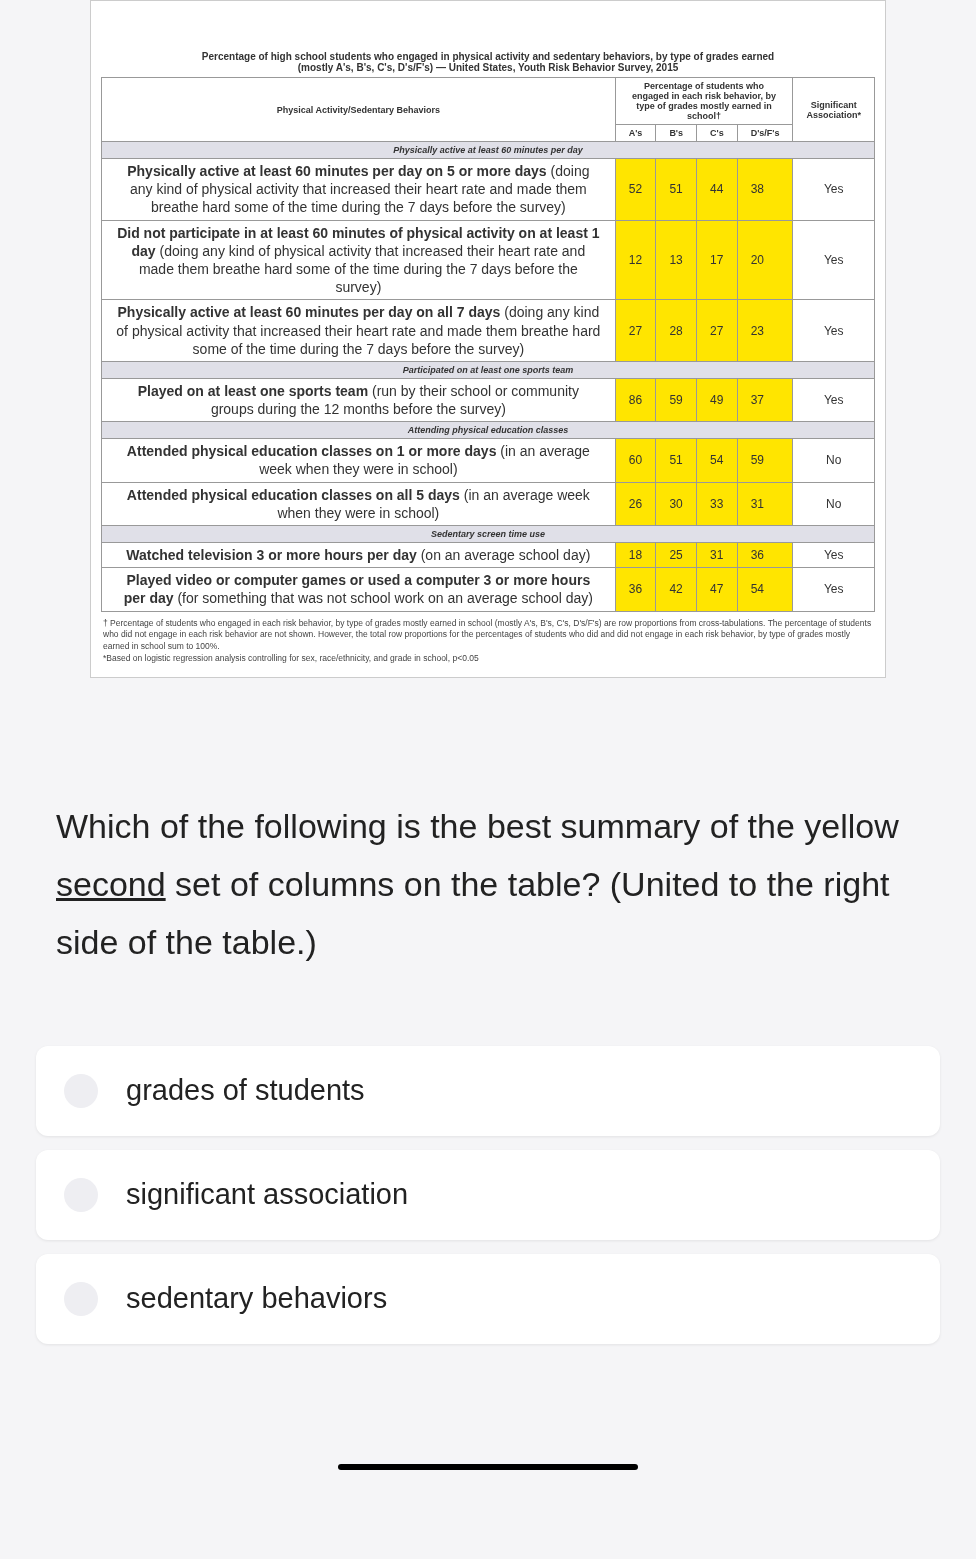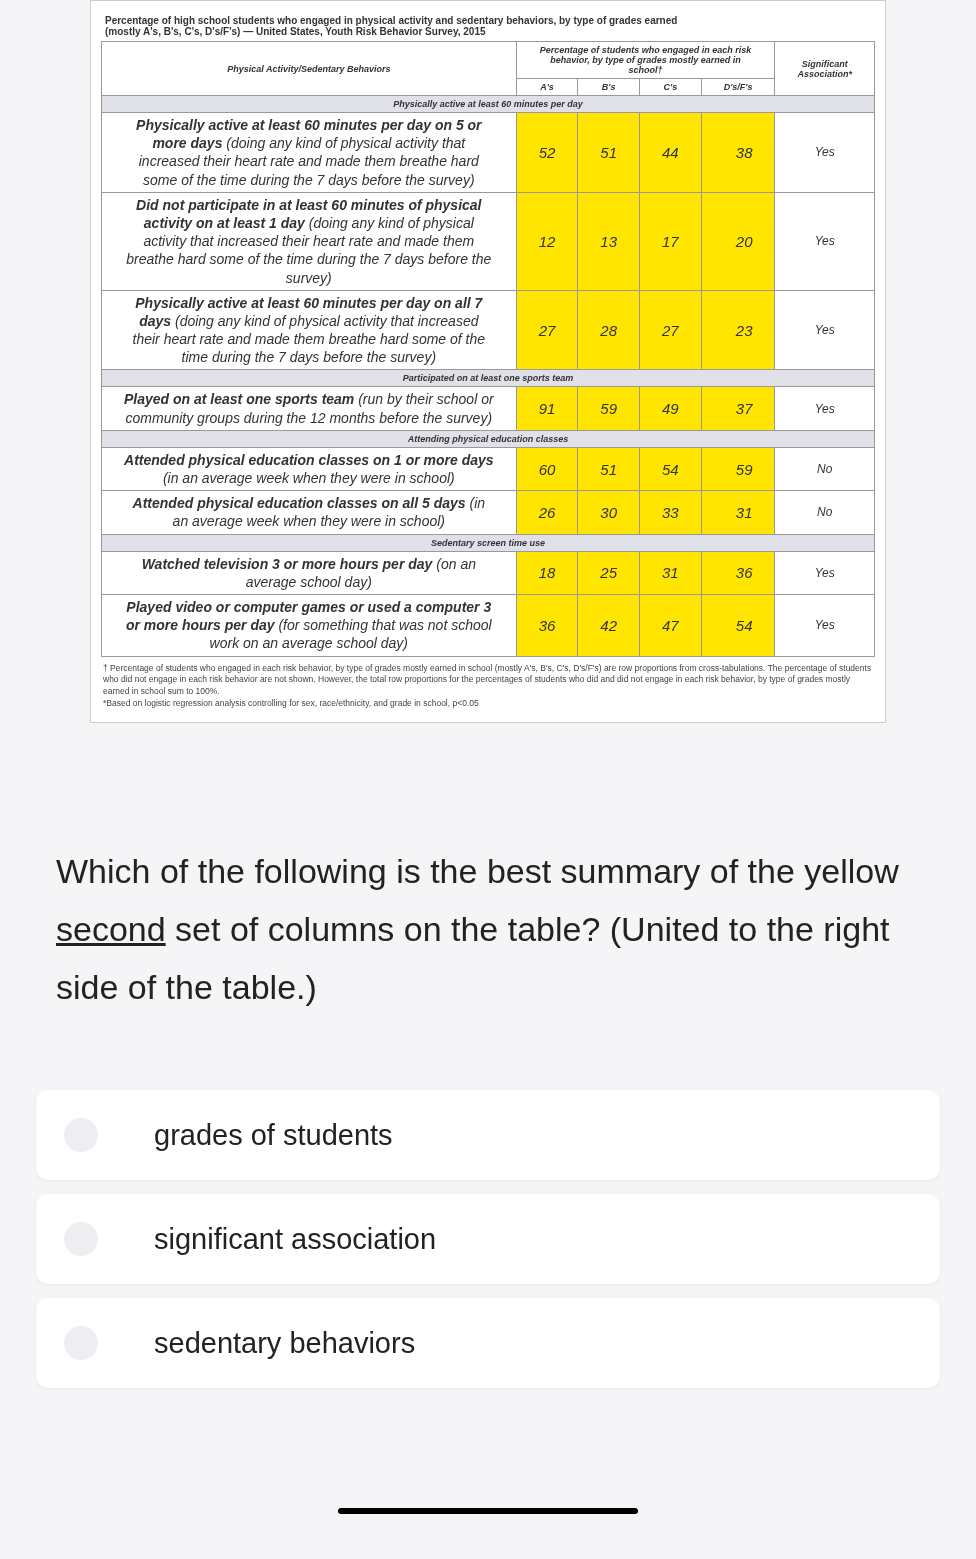--- a/index.html
+++ b/index.html
@@ -1,31 +1,31 @@
 <!DOCTYPE html>
 <html><head>
   <meta charset="utf-8">
   <style>
     * { box-sizing: border-box; margin: 0; padding: 0; }
     body { font-family: -apple-system, BlinkMacSystemFont, 'Segoe UI', sans-serif; background: #f5f5f7; width: 976px; }
     .table-container { background: white; padding: 10px; margin: 0 90px 60px 90px; border: 1px solid #ccc; }
-    .table-title { font-size: 10px; font-weight: bold; color: #333; padding: 4px; }
+    .table-title { font-size: 10px; font-weight: bold; text-align: center; color: #333; padding: 4px; margin-top: 36px; }
     table { border-collapse: collapse; width: 100%; font-size: 9px; }
-    th, td { border: 1px solid #999; padding: 3px 22px; text-align: left; vertical-align: middle; color: #333; font-style: italic; }
+    th, td { border: 1px solid #999; padding: 3px 13px; text-align: left; vertical-align: middle; color: #333; }
     .section-header { background: #e0e0e8; font-weight: bold; font-style: italic; font-size: 9px; padding: 3px 5px; text-align: center; }
     .behavior-cell { background: white; font-size: 14px; line-height: 1.3; text-align: center; }
     .behavior-cell b { font-weight: bold; }
-    .yellow-cell { background: #ffe500; text-align: right; font-weight: normal; width: 38px; font-size: 15px; }
+    .yellow-cell { background: #ffe500; text-align: left; font-weight: normal; width: 38px; font-size: 12px; }
     .sig-cell { text-align: center; font-size: 12px; width: 58px; }
     .header-cell { text-align: center; font-size: 9px; font-weight: bold; }
     .grade-header { background: #fff; width: 38px; text-align: center; font-size: 9px; font-weight: bold; }
     .footnote { font-size: 8.5px; color: #444; padding: 6px 2px 2px 2px; line-height: 1.4; border: none; }
     .question { font-size: 34px; color: #222; line-height: 1.7; padding: 60px 56px 60px 56px; font-weight: 400; }
     .question .underline { text-decoration: underline; }
-    .option { background: #fff; border-radius: 12px; margin: 14px 36px; padding: 28px 28px; display: flex; align-items: center; box-shadow: 0 1px 3px rgba(0,0,0,0.08); gap: 28px; }
+    .option { background: #fff; border-radius: 12px; margin: 14px 36px; padding: 28px 28px; display: flex; align-items: center; box-shadow: 0 1px 3px rgba(0,0,0,0.08); }
     .radio { width: 34px; height: 34px; border-radius: 50%; background: #eeeef2; margin-right: 28px; flex-shrink: 0; }
     .option-text { font-size: 29px; color: #222; }
     .home-indicator { width: 300px; height: 6px; background: #000; border-radius: 3px; margin: 120px auto 14px auto; }
   </style>
 </head>
 <body>
 
 <div class="table-container">
   <div class="table-title">
     <span>Percentage of high school students who engaged in physical activity and sedentary behaviors, by type of grades earned</span><br>
@@ -69,21 +69,21 @@
       <td class="yellow-cell">28</td>
       <td class="yellow-cell">27</td>
       <td class="yellow-cell">23</td>
       <td class="sig-cell">Yes</td>
     </tr>
     <tr>
           <td colspan="6" class="section-header">Participated on at least one sports team</td>
         </tr>
     <tr>
       <td class="behavior-cell"><b>Played on at least one sports team</b><span> (run by their school or community groups during the 12 months before the survey)</span></td>
-      <td class="yellow-cell">91</td>
+      <td class="yellow-cell">86</td>
       <td class="yellow-cell">59</td>
       <td class="yellow-cell">49</td>
       <td class="yellow-cell">37</td>
       <td class="sig-cell">Yes</td>
     </tr>
     <tr>
           <td colspan="6" class="section-header">Attending physical education classes</td>
         </tr>
     <tr>
       <td class="behavior-cell"><b>Attended physical education classes on 1 or more days</b><span> (in an average week when they were in school)</span></td>

